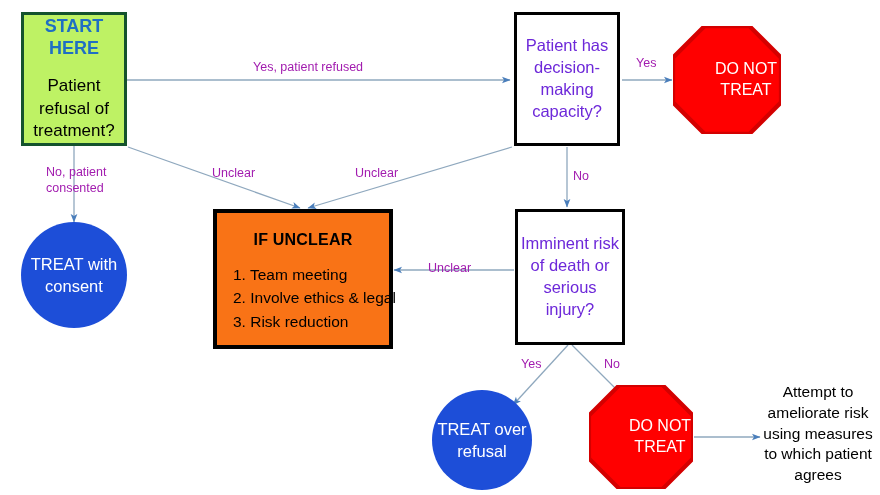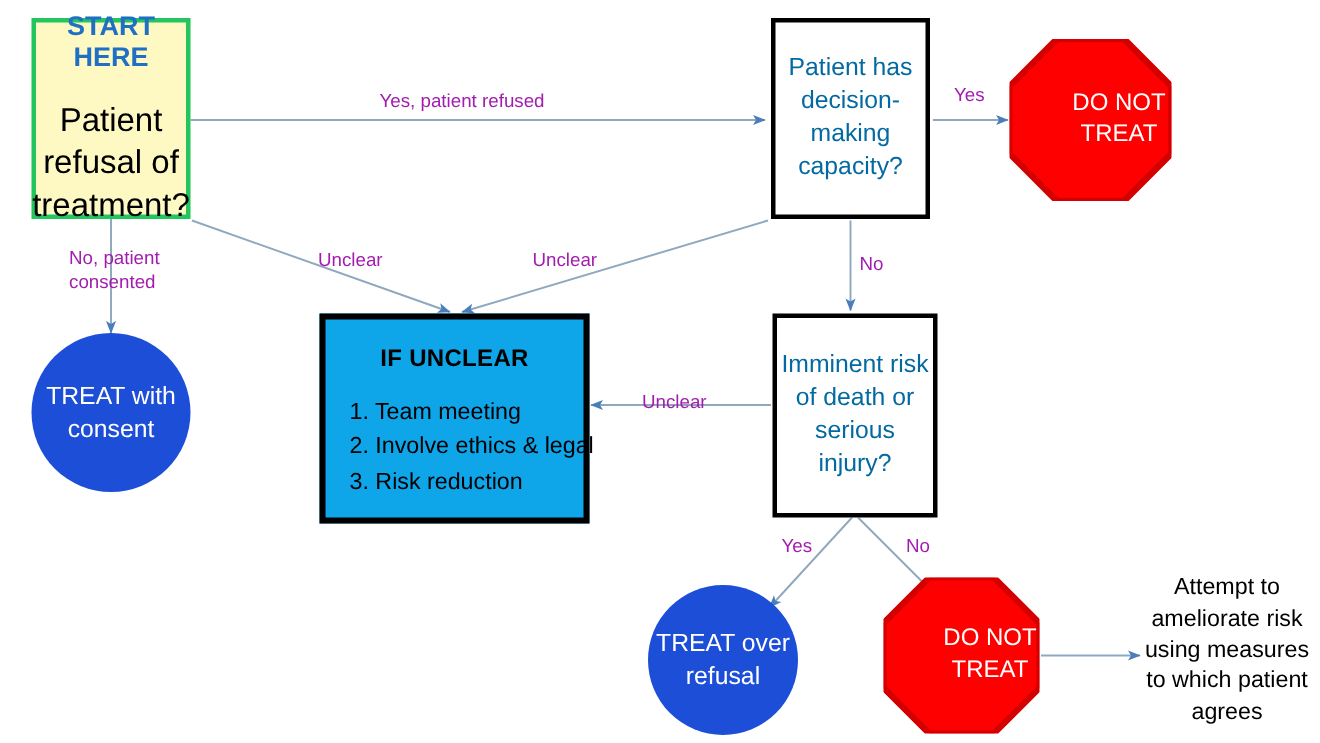--- a/index.html
+++ b/index.html
@@ -31,51 +31,51 @@
     box-sizing: border-box;
     display: flex;
     flex-direction: column;
     align-items: center;
     justify-content: center;
     text-align: center;
   }
 
   
   .start-box {
-    border: 3px solid #22c55e;
-    background: #fef9c3;
+    border: 3px solid #14532d;
+    background: #bef264;
     color: #000000;
     font-size: 17px;
     line-height: 1.25;
   }
   .start-title {
     color: #1F6FC4;
     font-weight: bold;
     font-size: 18px;
     line-height: 1.2;
     margin-bottom: 16px;
   }
   .start-body {
-    font-size: 22px;
+    font-size: 17px;
     line-height: 1.3;
   }
 
   
   .decision-box {
     border: 3px solid #000000;
     background: #ffffff;
-    color: #0369a1;
+    color: #6d28d9;
     font-size: 16.5px;
     line-height: 1.32;
   }
 
   
   .unclear-box {
     border: 4px solid #000000;
-    background: #0ea5e9;
+    background: #f97316;
     color: #000000;
     align-items: stretch;
     justify-content: flex-start;
     padding: 18px 16px 10px 16px;
   }
   .unclear-title {
     font-weight: bold;
     font-size: 16px;
     text-align: center;
     margin-bottom: 14px;

